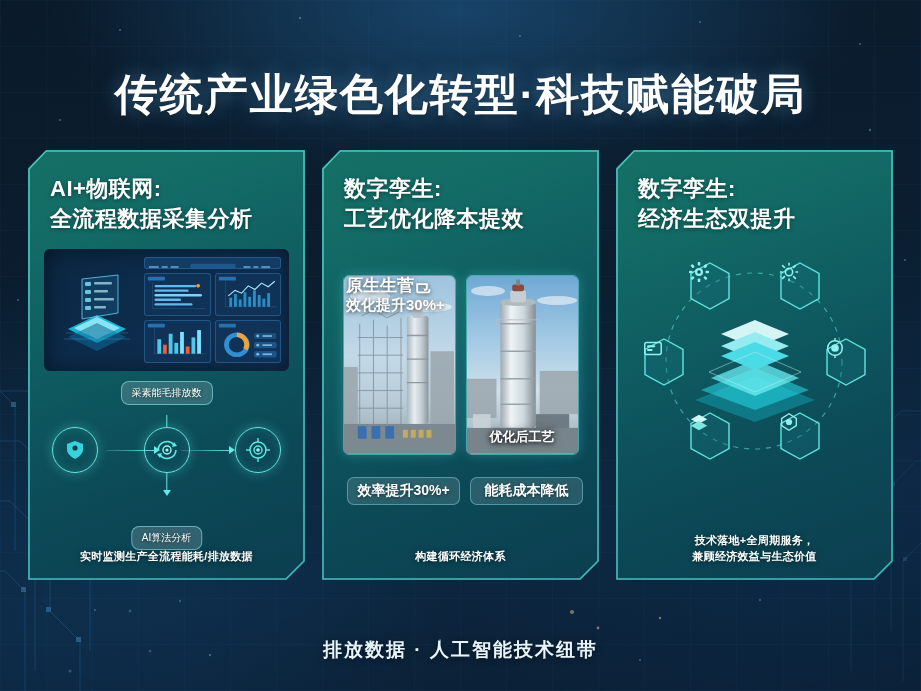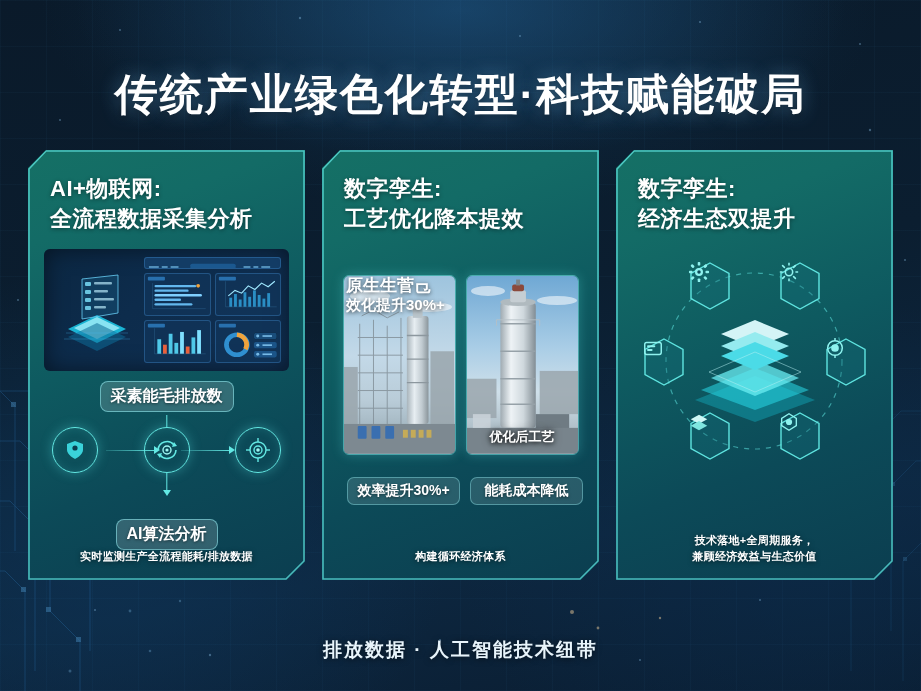--- a/index.html
+++ b/index.html
@@ -100,21 +100,21 @@
   }
   .dp-head { grid-column: 1 / 3; background: rgba(20,62,104,.9); }
 
   
   .flow { position: relative; width: 245px; height: 175px; margin: 10px auto 0; }
   .chip-label {
     position: absolute; left: 50%; transform: translateX(-50%);
     background: rgba(255,255,255,.16);
     border: 1px solid rgba(150,240,245,.55);
     border-radius: 8px;
-    color: #ffffff; font-size: 16px; font-weight: 700;
+    color: #ffffff; font-size: 10px; font-weight: 400;
     padding: 4px 10px; white-space: nowrap;
     text-shadow: 0 1px 3px rgba(0,0,0,.5);
   }
   .chip-top { top: 0; }
   .chip-bottom { bottom: 6px; }
   .flow-nodes {
     position: absolute; top: 46px; left: 0; right: 0;
     display: flex; justify-content: space-between; align-items: center;
     padding: 0 8px;
   }

